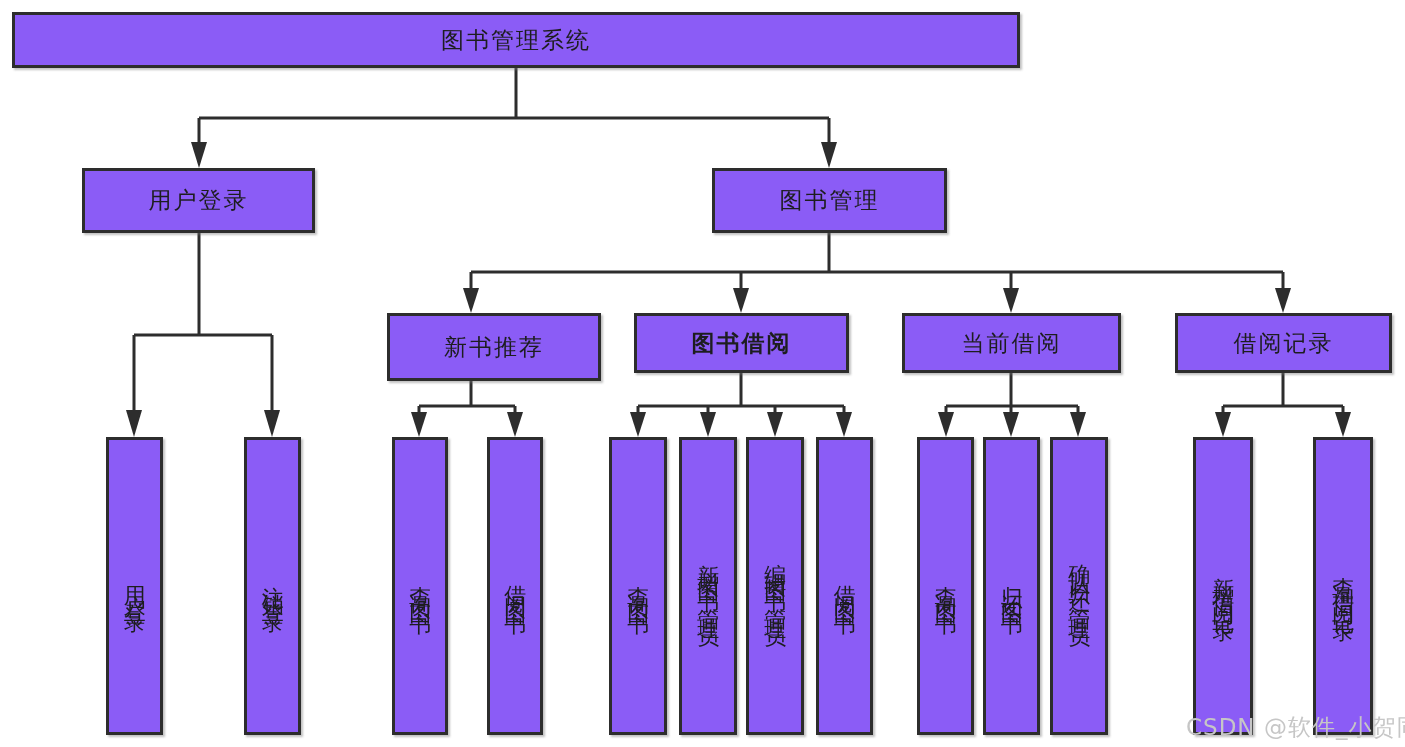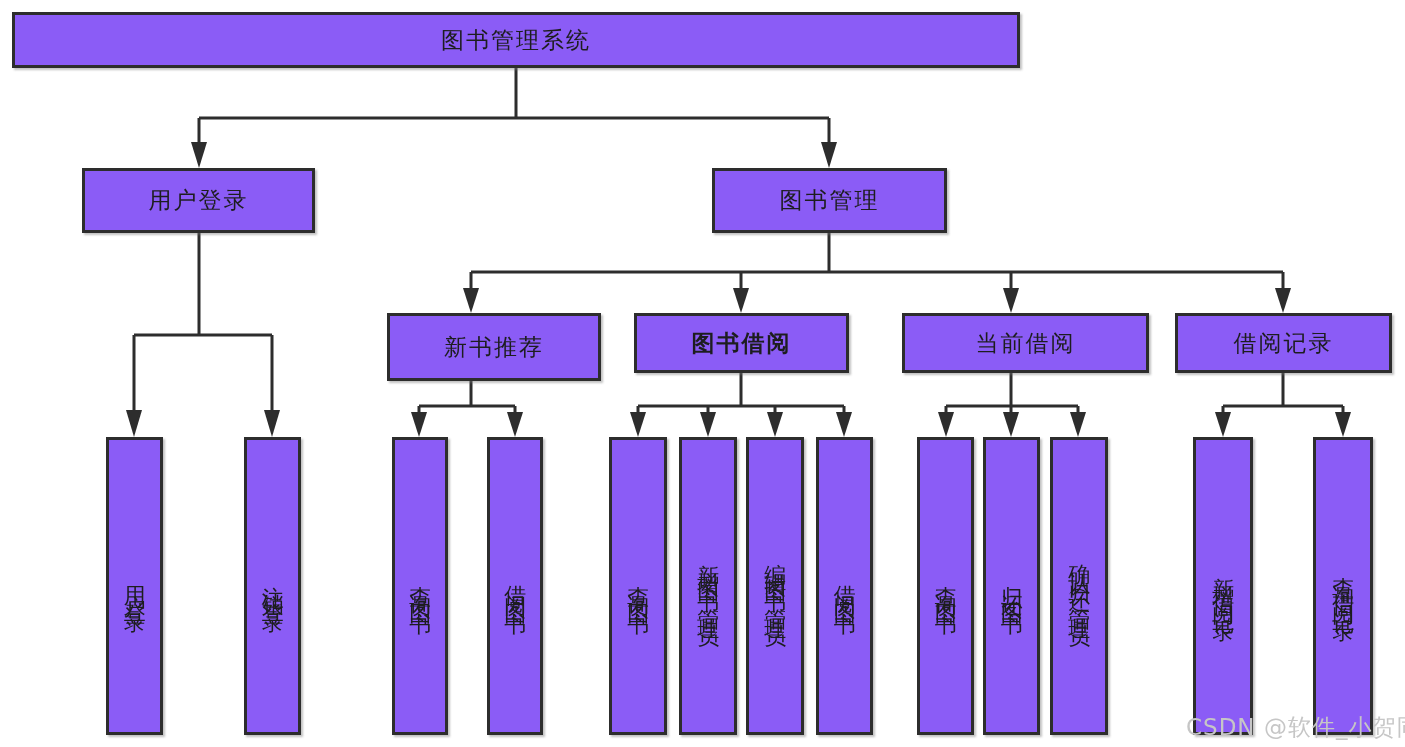--- a/index.html
+++ b/index.html
@@ -113,21 +113,21 @@
   <div class="node" style="left:712px; top:168px; width:235px; height:65px;">
     <span class="hlabel">图书管理</span>
   </div>
 
   <div class="node" style="left:364px; top:313px; width:214px; height:68px;margin-left:23px;">
     <span class="hlabel">新书推荐</span>
   </div>
   <div class="node" style="left:634px; top:313px; width:215px; height:60px;font-weight:bold;">
     <span class="hlabel">图书借阅</span>
   </div>
-  <div class="node" style="left:902px; top:313px; width:247px; height:60px;justify-content:center;">
+  <div class="node" style="left:902px; top:313px; width:219px; height:60px;justify-content:center;">
     <span class="hlabel">当前借阅</span>
   </div>
   <div class="node" style="left:1175px; top:313px; width:217px; height:60px;">
     <span class="hlabel">借阅记录</span>
   </div>
 
   <div class="node" style="left:106px; top:437px; width:57px; height:298px;">
     <span class="vtext">用户登录</span>
   </div>
   <div class="node" style="left:244px; top:437px; width:57px; height:298px;">

